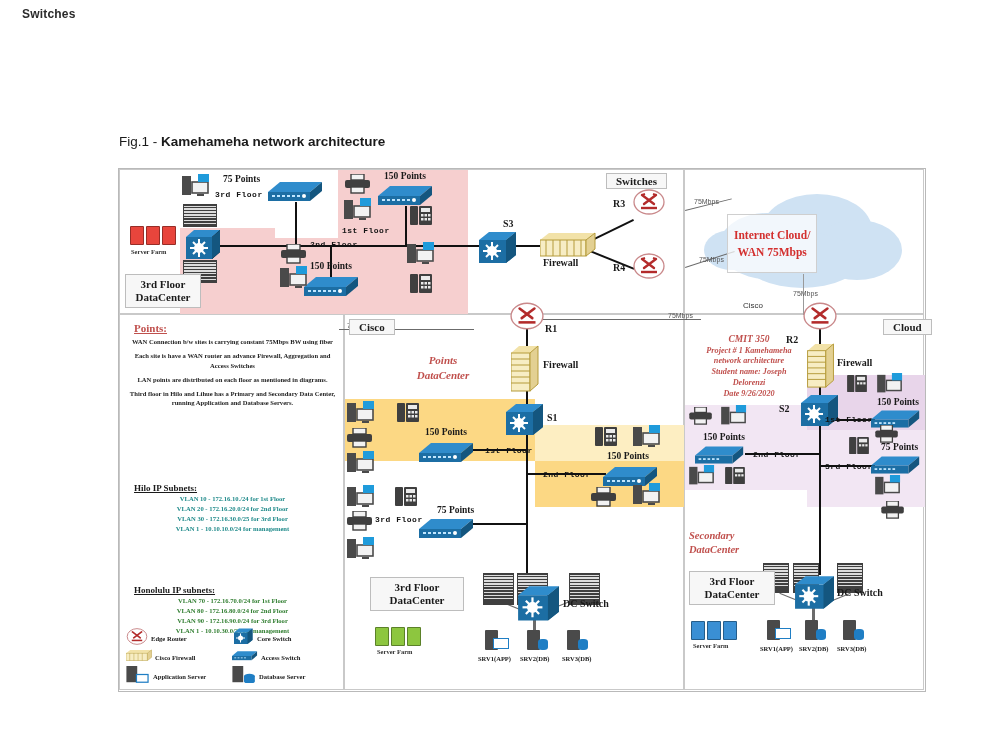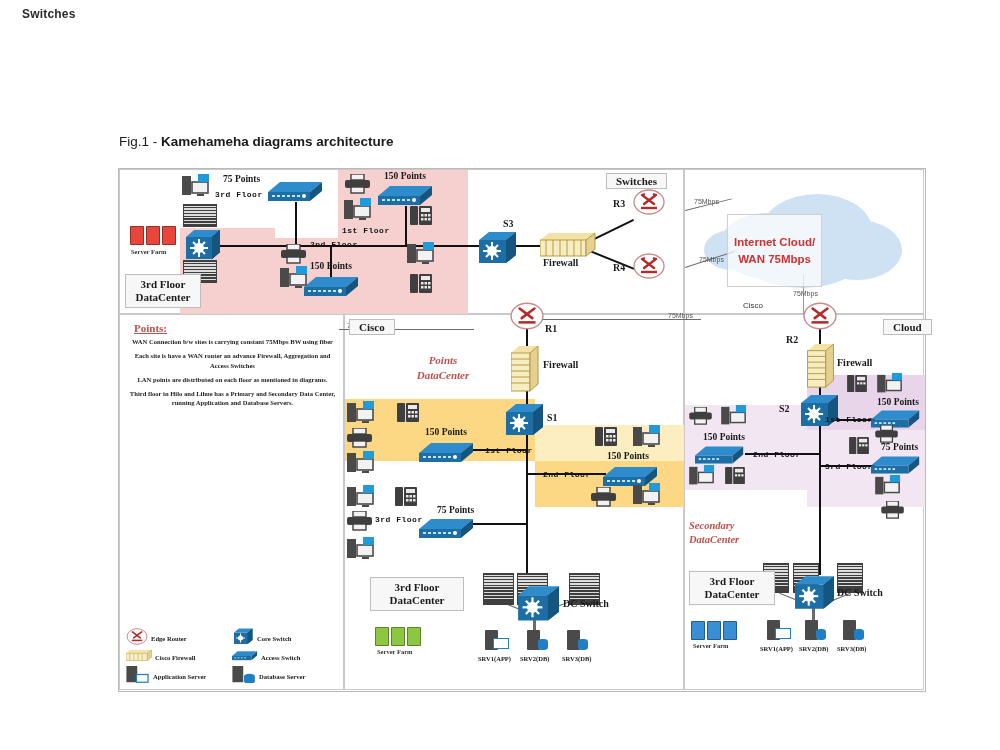--- a/index.html
+++ b/index.html
@@ -42,21 +42,21 @@
   .lbl-floor{font-family:"Liberation Mono",monospace;font-size:8px;font-weight:bold;letter-spacing:.5px;color:#141414;}
   .lbl-dev{font-size:10px;}
   .lbl-sm{font-size:7px;font-weight:normal;color:#555;font-family:"Liberation Sans",sans-serif;}
   .lbl-srv{font-family:"Liberation Serif",serif;font-size:6.5px;font-weight:bold;color:#1a1a1a;}
   .lbl-farm{font-family:"Liberation Serif",serif;font-size:6.5px;font-weight:bold;color:#333;}
   .red-it{position:absolute;font-family:"Liberation Serif",serif;font-style:italic;font-weight:bold;color:#c0504d;z-index:32;text-align:center;line-height:1.32;}
   .dc-box{position:absolute;border:1px solid #bdbdbd;background:#f7f7f7;font-family:"Liberation Serif",serif;font-weight:bold;font-size:11px;color:#1b1b1b;text-align:center;line-height:1.18;padding:3px 6px;z-index:33;}
 
   
   .cloud{position:absolute;z-index:5;}
-  .cloud-label{position:absolute;border:1px solid #cfcfcf;background:rgba(255,255,255,.72);font-family:Liberation Sans, sans-serif;font-weight:bold;font-size:11.5px;color:#d3302f;text-align:center;line-height:1.45;padding:19px 6px;z-index:20;white-space:nowrap;}
+  .cloud-label{position:absolute;border:1px solid #cfcfcf;background:rgba(255,255,255,.72);font-family:Liberation Serif, serif;font-weight:bold;font-size:11.5px;color:#d3302f;text-align:center;line-height:1.45;padding:12px 6px;z-index:20;white-space:nowrap;}
 
   
   .idx-title{position:absolute;left:14px;top:7px;font-family:"Liberation Serif",serif;font-weight:bold;font-size:11px;color:#c0504d;text-decoration:underline;}
   .idx-body{position:absolute;left:7px;top:22px;width:211px;font-family:"Liberation Serif",serif;font-size:6.6px;font-weight:bold;color:#1f1f1f;text-align:center;line-height:1.5;}
   .idx-body p{margin:0 0 4px 0;}
   .sub-h{font-family:"Liberation Serif",serif;font-weight:bold;font-size:9px;text-decoration:underline;color:#1a1a1a;display:block;margin:2px 0 1px 14px;text-align:left;}
   .sub-list{font-family:"Liberation Serif",serif;font-weight:bold;font-size:6.6px;line-height:1.52;text-align:center;}
   .c-teal{color:#1f8a8a;}
   .c-green{color:#4f9a3f;}
   .c-dgreen{color:#2f7d2f;}
@@ -92,21 +92,21 @@
   
   .prn{position:absolute;z-index:26;}
   
   .phn{position:absolute;z-index:26;}
 </style>
 </head>
 <body>
 
 <div class="doc-header">Switches</div>
 
-<div class="fig-title"><span class="lite">Fig.1 - </span><span>Kamehameha diagrams architecture</span></div>
+<div class="fig-title"><span class="lite">Fig.1 - </span><span>Kamehameha network architecture</span></div>
 
 <div id="diagram">
 
   <div class="panel" id="p-honolulu">
 
     <div class="zone zone-pink" style="left:60px;top:58px;width:95px;height:86px;"></div>
     <div class="zone zone-pink" style="left:218px;top:0;width:130px;height:68px;"></div>
     <div class="zone zone-pink" style="left:155px;top:68px;width:193px;height:77px;"></div>
 
     <div class="rack" style="left:63px;top:34px;width:34px;height:23px;">
@@ -398,20 +398,38 @@
 
   <div class="panel" id="p-index">
     <div class="idx-title">Points:</div>
     <div class="idx-body">
       <p>WAN Connection b/w sites is carrying constant 75Mbps BW using fiber</p>
       <p>Each site is have a WAN router an advance Firewall, Aggregation and Access Switches</p>
       <p>LAN points are distributed on each floor as mentioned in diagrams.</p>
       <p>Third floor in Hilo and Lihue has a Primary and Secondary Data Center, running Application and Database Servers.</p>
     </div>
 
+    <div style="position:absolute;left:0;top:166px;width:225px;">
+      <span class="sub-h">Hilo IP Subnets:</span>
+      <div class="sub-list c-teal">
+        <div>VLAN 10 - 172.16.10./24 for 1st Floor</div>
+        <div>VLAN 20 - 172.16.20.0/24 for 2nd Floor</div>
+        <div>VLAN 30 - 172.16.30.0/25 for 3rd Floor</div>
+        <div>VLAN 1 - 10.10.10.0/24 for management</div>
+      </div>
+    </div>
+    <div style="position:absolute;left:0;top:268px;width:225px;">
+      <span class="sub-h">Honolulu IP subnets:</span>
+      <div class="sub-list c-dgreen">
+        <div>VLAN 70 - 172.16.70.0/24 for 1st Floor</div>
+        <div>VLAN 80 - 172.16.80.0/24 for 2nd Floor</div>
+        <div>VLAN 90 - 172.16.90.0/24 for 3rd Floor</div>
+        <div>VLAN 1 - 10.10.30.0/24 for management</div>
+      </div>
+    </div>
 
     <div class="legend">
       <div class="legend-row">
         <div class="legend-cell">
           <span>
             <svg width="22" height="17" viewBox="0 0 32 26">
               <ellipse cx="16" cy="13" rx="15" ry="12" fill="#fff" stroke="#c9888a" stroke-width="1.5"></ellipse>
               <g stroke="#b32b2b" stroke-width="2.6" stroke-linecap="round">
                   <line x1="9" y1="6" x2="21" y2="15"></line>
                   <line x1="23" y1="6" x2="11" y2="15"></line>
@@ -821,20 +839,28 @@
     <div class="thin" style="left:190px;top:300px;width:40px;transform:rotate(-22deg);transform-origin:0 0;"></div>
   </div>
 
   <div class="panel" id="p-lihue">
     <div class="panel-tag" style="left:198px;top:4px;">Cloud</div>
 
     <div class="zone zone-purple" style="left:122px;top:60px;width:118px;height:55px;"></div>
     <div class="zone zone-purple-l" style="left:0;top:90px;width:122px;height:85px;"></div>
     <div class="zone zone-purple-l" style="left:122px;top:115px;width:118px;height:77px;"></div>
 
+    <div class="red-it" style="left:0px;top:18px;width:128px;font-size:8.2px;">
+      <div style="font-size:9.5px;">CMIT 350</div>
+      <div>Project # 1 Kamehameha</div>
+      <div>network architecture</div>
+      <div>Student name: Joseph</div>
+      <div>Delorenzi</div>
+      <div>Date 9/26/2020</div>
+    </div>
 
     <div class="ico" style="left:118px;top:-13px;">
       <svg width="34" height="28" viewBox="0 0 32 26">
         <ellipse cx="16" cy="13" rx="15" ry="12" fill="#fff" stroke="#c9888a" stroke-width="1.3"></ellipse>
         <g stroke="#b32b2b" stroke-width="2.4" stroke-linecap="round">
             <line x1="9" y1="6" x2="21" y2="15"></line>
             <line x1="23" y1="6" x2="11" y2="15"></line>
           </g>
         <path d="M8 19 h16" stroke="#b32b2b" stroke-width="2.4"></path>
       </svg>
@@ -1006,21 +1032,21 @@
       </svg>
     </div>
     <div class="prn" style="left:196px;top:186px;">
       <svg width="24" height="18" viewBox="0 0 26 20">
         <rect x="6" y="0" width="13" height="6" fill="#f2f2f2" stroke="#3f3f3f" stroke-width="1.4"></rect>
         <rect x="0" y="6" width="25" height="8" rx="2" fill="#3f3f3f"></rect>
         <rect x="6" y="13" width="13" height="6" fill="#f2f2f2" stroke="#3f3f3f" stroke-width="1.4"></rect>
       </svg>
     </div>
 
-    <div class="red-it" style="left:4px;top:204px;width:120px;font-size:10.5px;text-align:left;">
+    <div class="red-it" style="left:4px;top:214px;width:120px;font-size:10.5px;text-align:left;">
       <div>Secondary</div>
       <div>DataCenter</div>
     </div>
 
     <div class="dc-box" style="left:4px;top:256px;width:72px;">
       <div>3rd Floor</div>
       <div>DataCenter</div>
     </div>
     <div class="farm blue" style="left:6px;top:306px;">
       <b></b>

